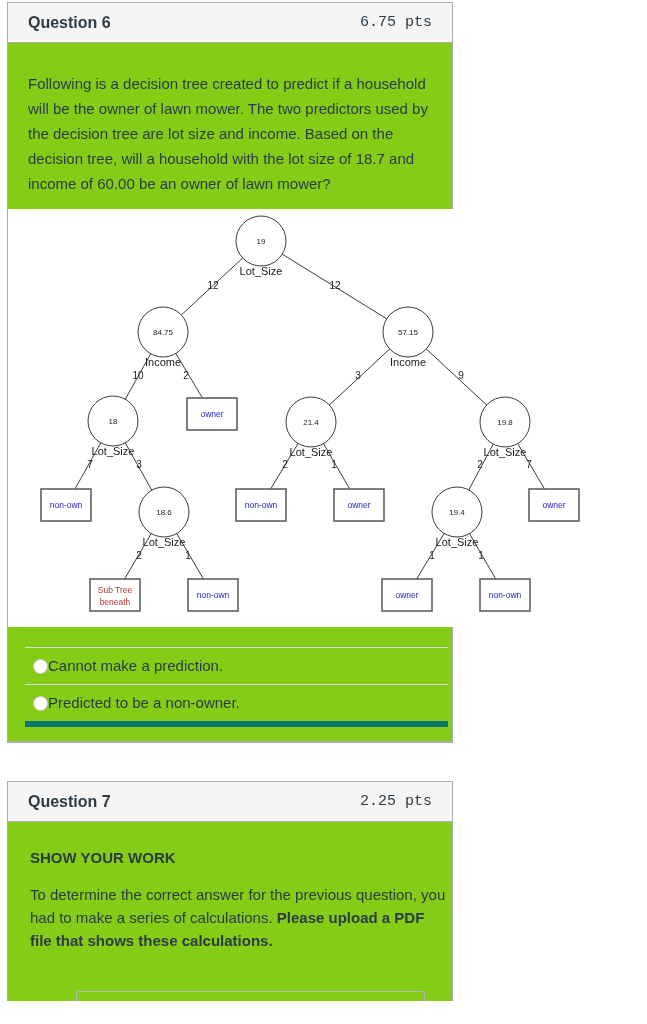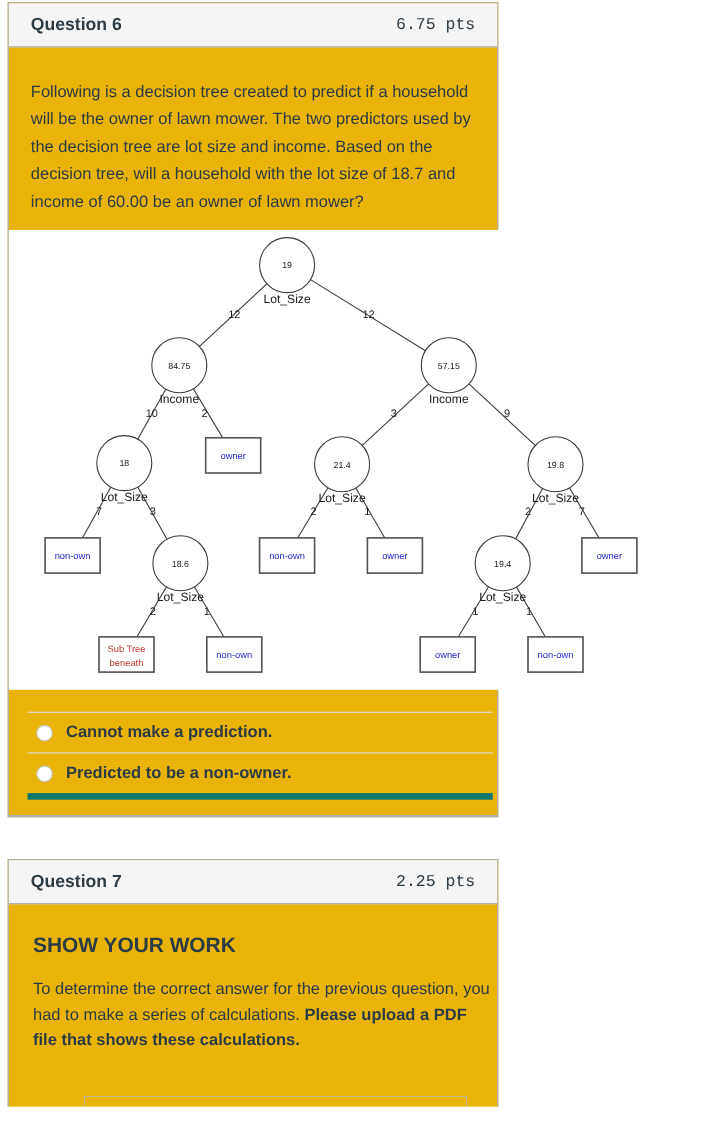--- a/index.html
+++ b/index.html
@@ -1,21 +1,21 @@
 <!DOCTYPE html>
 <html><head>
 <meta charset="utf-8">
 <style>
   html,body{margin:0;padding:0;}
   body{
     width:647px;height:1024px;overflow:hidden;background:#fff;
     font-family:"Liberation Sans",sans-serif;color:#2d3b45;
   }
   .card{
-    width:444px;margin-left:7px;background:#eab308;
+    width:444px;margin-left:7px;background:#84cc16;
     border:1px solid #a9aeb2;
   }
   .q6{margin-top:2px;border-bottom-width:2px;}
   .q7{margin-top:38px;border-bottom:none;}
   .qh{
     background:#f5f5f5;border-bottom:1px solid #a9aeb2;
     display:flex;justify-content:space-between;align-items:center;
     padding:10px 20px;
   }
   .qh .qtitle{margin:0;font-size:16px;font-weight:bold;line-height:19px;}
@@ -27,31 +27,31 @@
   .tree-svg text{font-family:"Liberation Sans",sans-serif;}
   .tval{font-size:8px;fill:#1a1a1a;}
   .tsplit{font-size:11px;fill:#1a1a1a;}
   .tedge{font-size:10px;fill:#1a1a1a;}
   .tleaf{font-size:8.5px;}
   .tn{fill:#ffffff;stroke:#3c3c3c;stroke-width:1;}
   .tb{fill:#ffffff;stroke:#565656;stroke-width:1.5;}
   .te{stroke:#3c3c3c;stroke-width:1;}
   .options{margin:20px 0 0 -3px;width:423px;}
   .opt{
-    display:flex;align-items:center;gap:12px;
-    border-top:1px solid #dcdcdc;padding:9px 0 9px 8px;cursor:pointer;font-weight:bold;
+    display:flex;align-items:center;gap:0;
+    border-top:1px solid #dcdcdc;padding:9px 0 9px 8px;cursor:pointer;
   }
   .opt:last-child{border-bottom:6px solid #0f766e;}
   .radio{
     width:13px;height:13px;border-radius:50%;flex:none;
     border:1.5px solid #c5c9cc;background:#fff;
   }
   .opt-label{font-size:15px;line-height:18px;}
   .q7 .qbody{padding:27px 22px 0;}
-  .show-work{margin:0 0 17px;font-size:19px;font-weight:bold;}
+  .show-work{margin:0 0 17px;font-size:15px;font-weight:bold;}
   .q7text{margin:0;font-size:15px;line-height:23px;width:420px;}
   .q7text strong{font-weight:bold;}
   .upload-box{
     margin:39px 0 0 46px;width:347px;height:9px;position:relative;
     border:1px solid #b4b9bd;border-bottom:none;border-radius:3px 3px 0 0;
   }
 </style>
 </head>
 <body>
 

